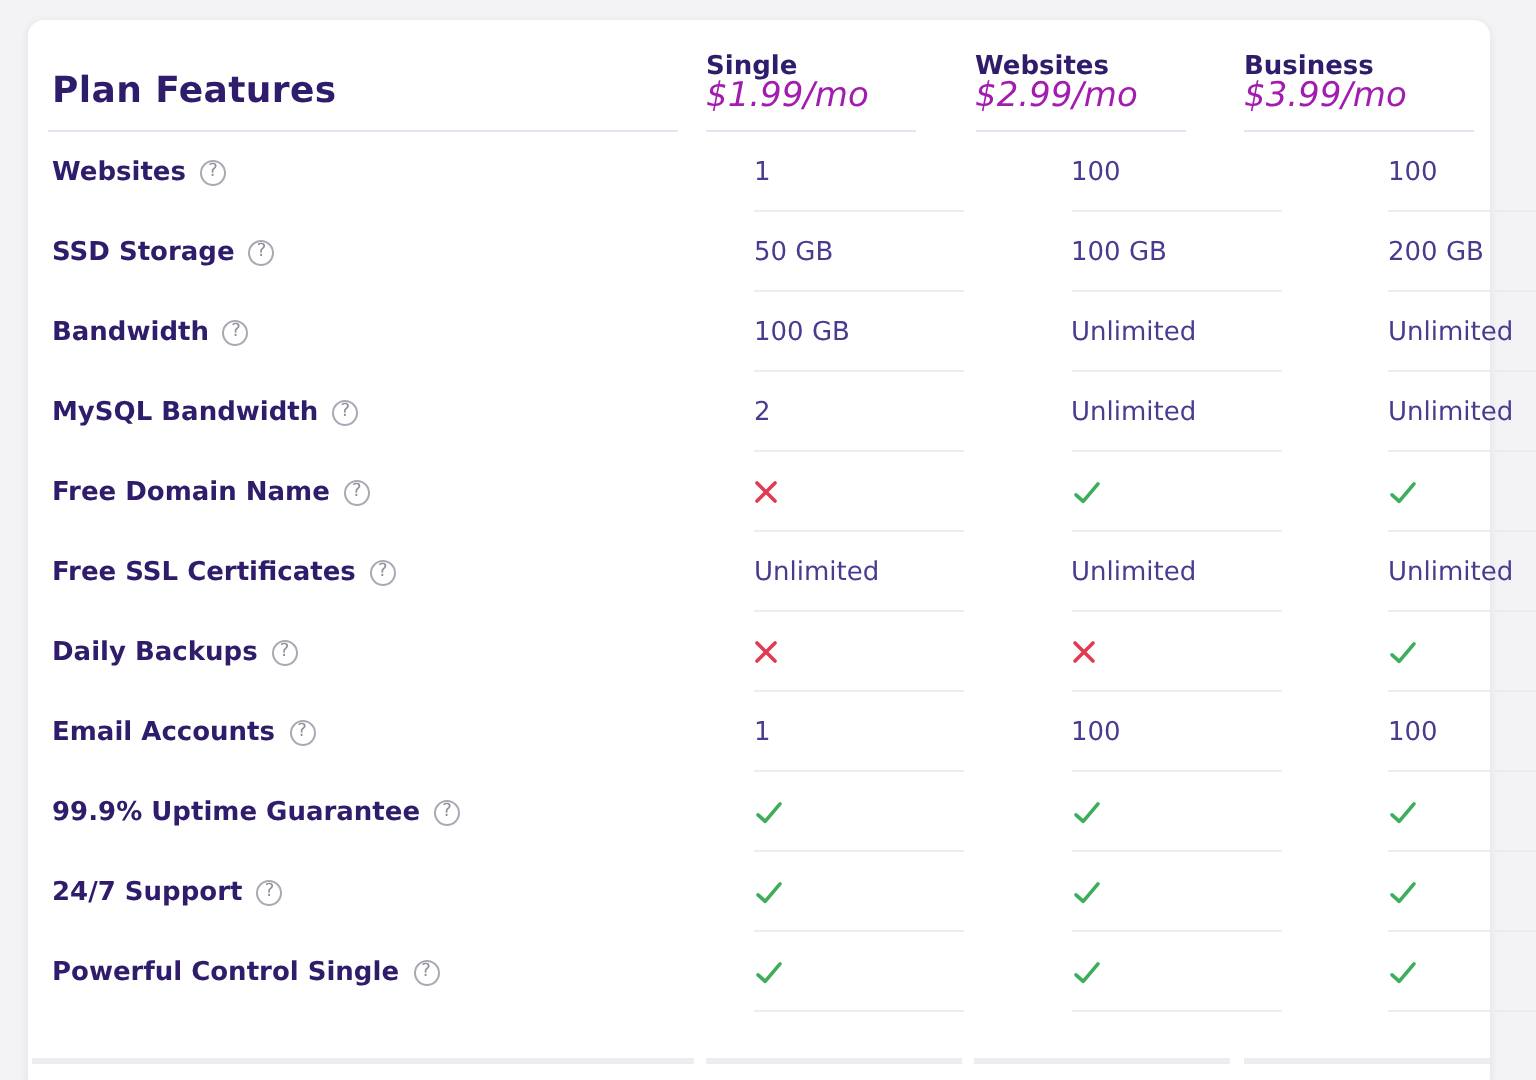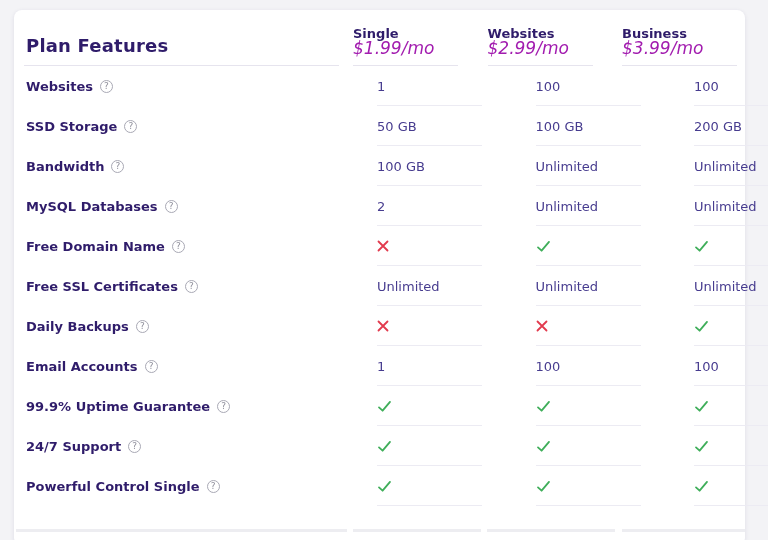--- a/index.html
+++ b/index.html
@@ -101,21 +101,21 @@
         </div>
         <div class="vcell">
           <span class="val">Unlimited</span>
         </div>
         <div class="vcell">
           <span class="val">Unlimited</span>
         </div>
       </div>
       <div class="trow">
     <div class="fcell">
-      <span class="fname">MySQL Databases</span>
+      <span class="fname">MySQL Bandwidth</span>
       <span class="help">?</span>
     </div>
   <div class="vcell">
           <span class="val">2</span>
         </div>
         <div class="vcell">
           <span class="val">Unlimited</span>
         </div>
         <div class="vcell">
           <span class="val">Unlimited</span>

